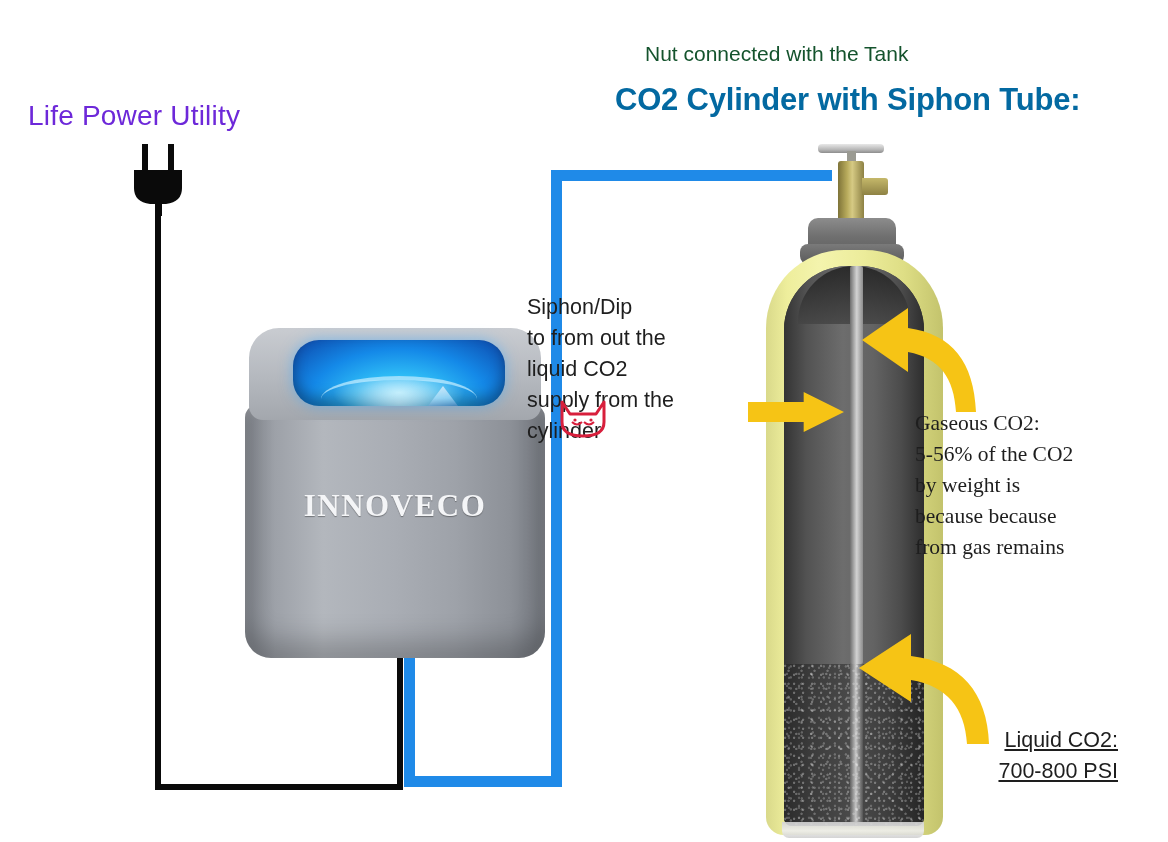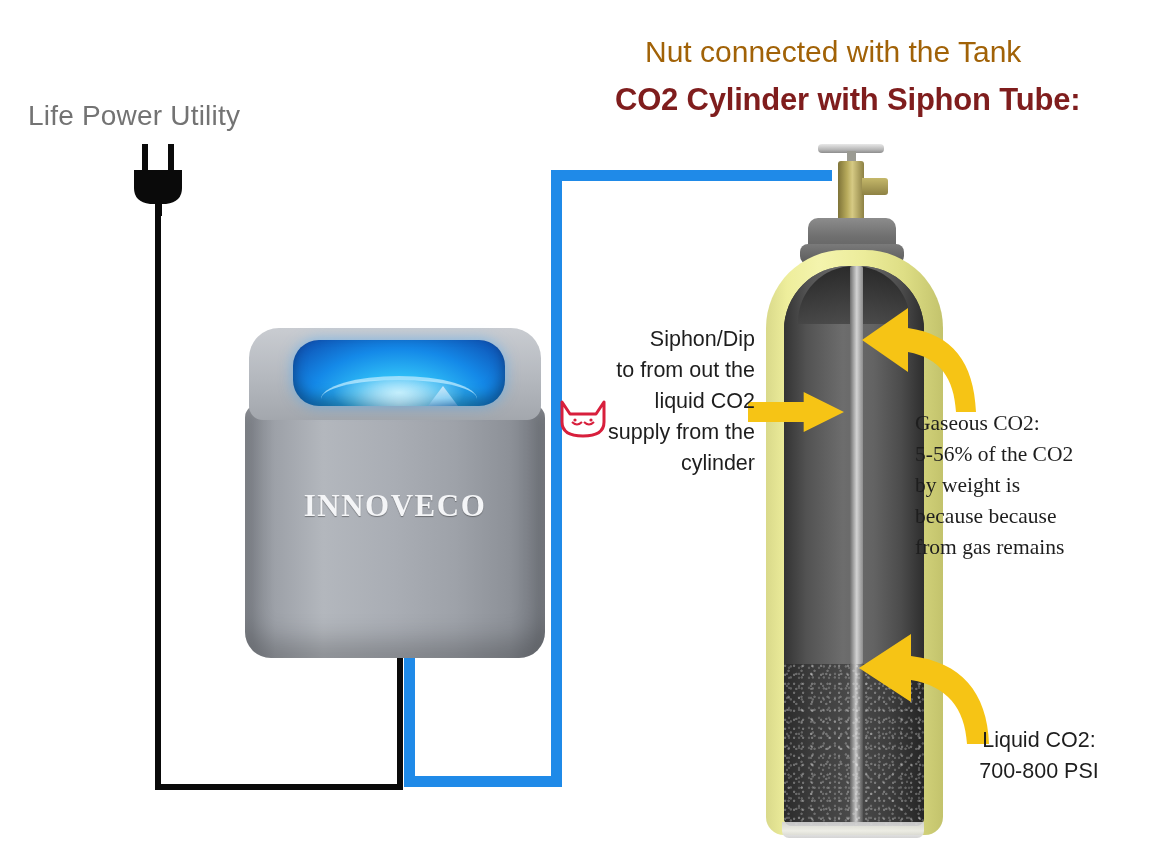--- a/index.html
+++ b/index.html
@@ -18,70 +18,70 @@
     background: #ffffff;
     overflow: hidden;
   }
 
   
   .label-life-power {
     position: absolute;
     left: 28px;
     top: 100px;
     font-size: 28px;
-    color: #737373;
+    color: #6d28d9;
     white-space: nowrap;
     letter-spacing: 0.2px;
   }
   .label-nut {
     position: absolute;
     left: 645px;
-    top: 35px;
-    font-size: 30px;
-    color: #a16207;
+    top: 42px;
+    font-size: 21px;
+    color: #14532d;
     white-space: nowrap;
   }
   .label-title {
     position: absolute;
     left: 615px;
     top: 82px;
     font-size: 31px;
     font-weight: bold;
-    color: #7f1d1d;
+    color: #0369a1;
     white-space: nowrap;
     letter-spacing: -0.2px;
   }
 
   .textblock {
     position: absolute;
     font-size: 21.5px;
     line-height: 31px;
     color: #1e1e1e;
   }
   .textblock .ln { display: block; white-space: nowrap; }
 
   #siphon-text {
     left: 527px;
     top: 292px;
     width: 228px;
-    text-align: right;
-    margin-top: 32px;
+    text-align: left;
   }
   #gaseous-text {
     left: 915px;
     top: 408px;
     width: 246px;
     text-align: left;
     font-family: Liberation Serif, serif;
   }
   #liquid-text {
-    left: 924px;
+    left: 888px;
     top: 725px;
     width: 230px;
-    text-align: center;
+    text-align: right;
+    text-decoration: underline;
   }
 
   
   .cord-black {
     position: absolute;
     background: #0a0a0a;
   }
   #cord-vert-left  { left: 155px; top: 215px; width: 6px; height: 575px; }
   #cord-horiz-bottom { left: 155px; top: 784px; width: 248px; height: 6px; }
   #cord-vert-device { left: 397px; top: 648px; width: 6px; height: 142px; }

